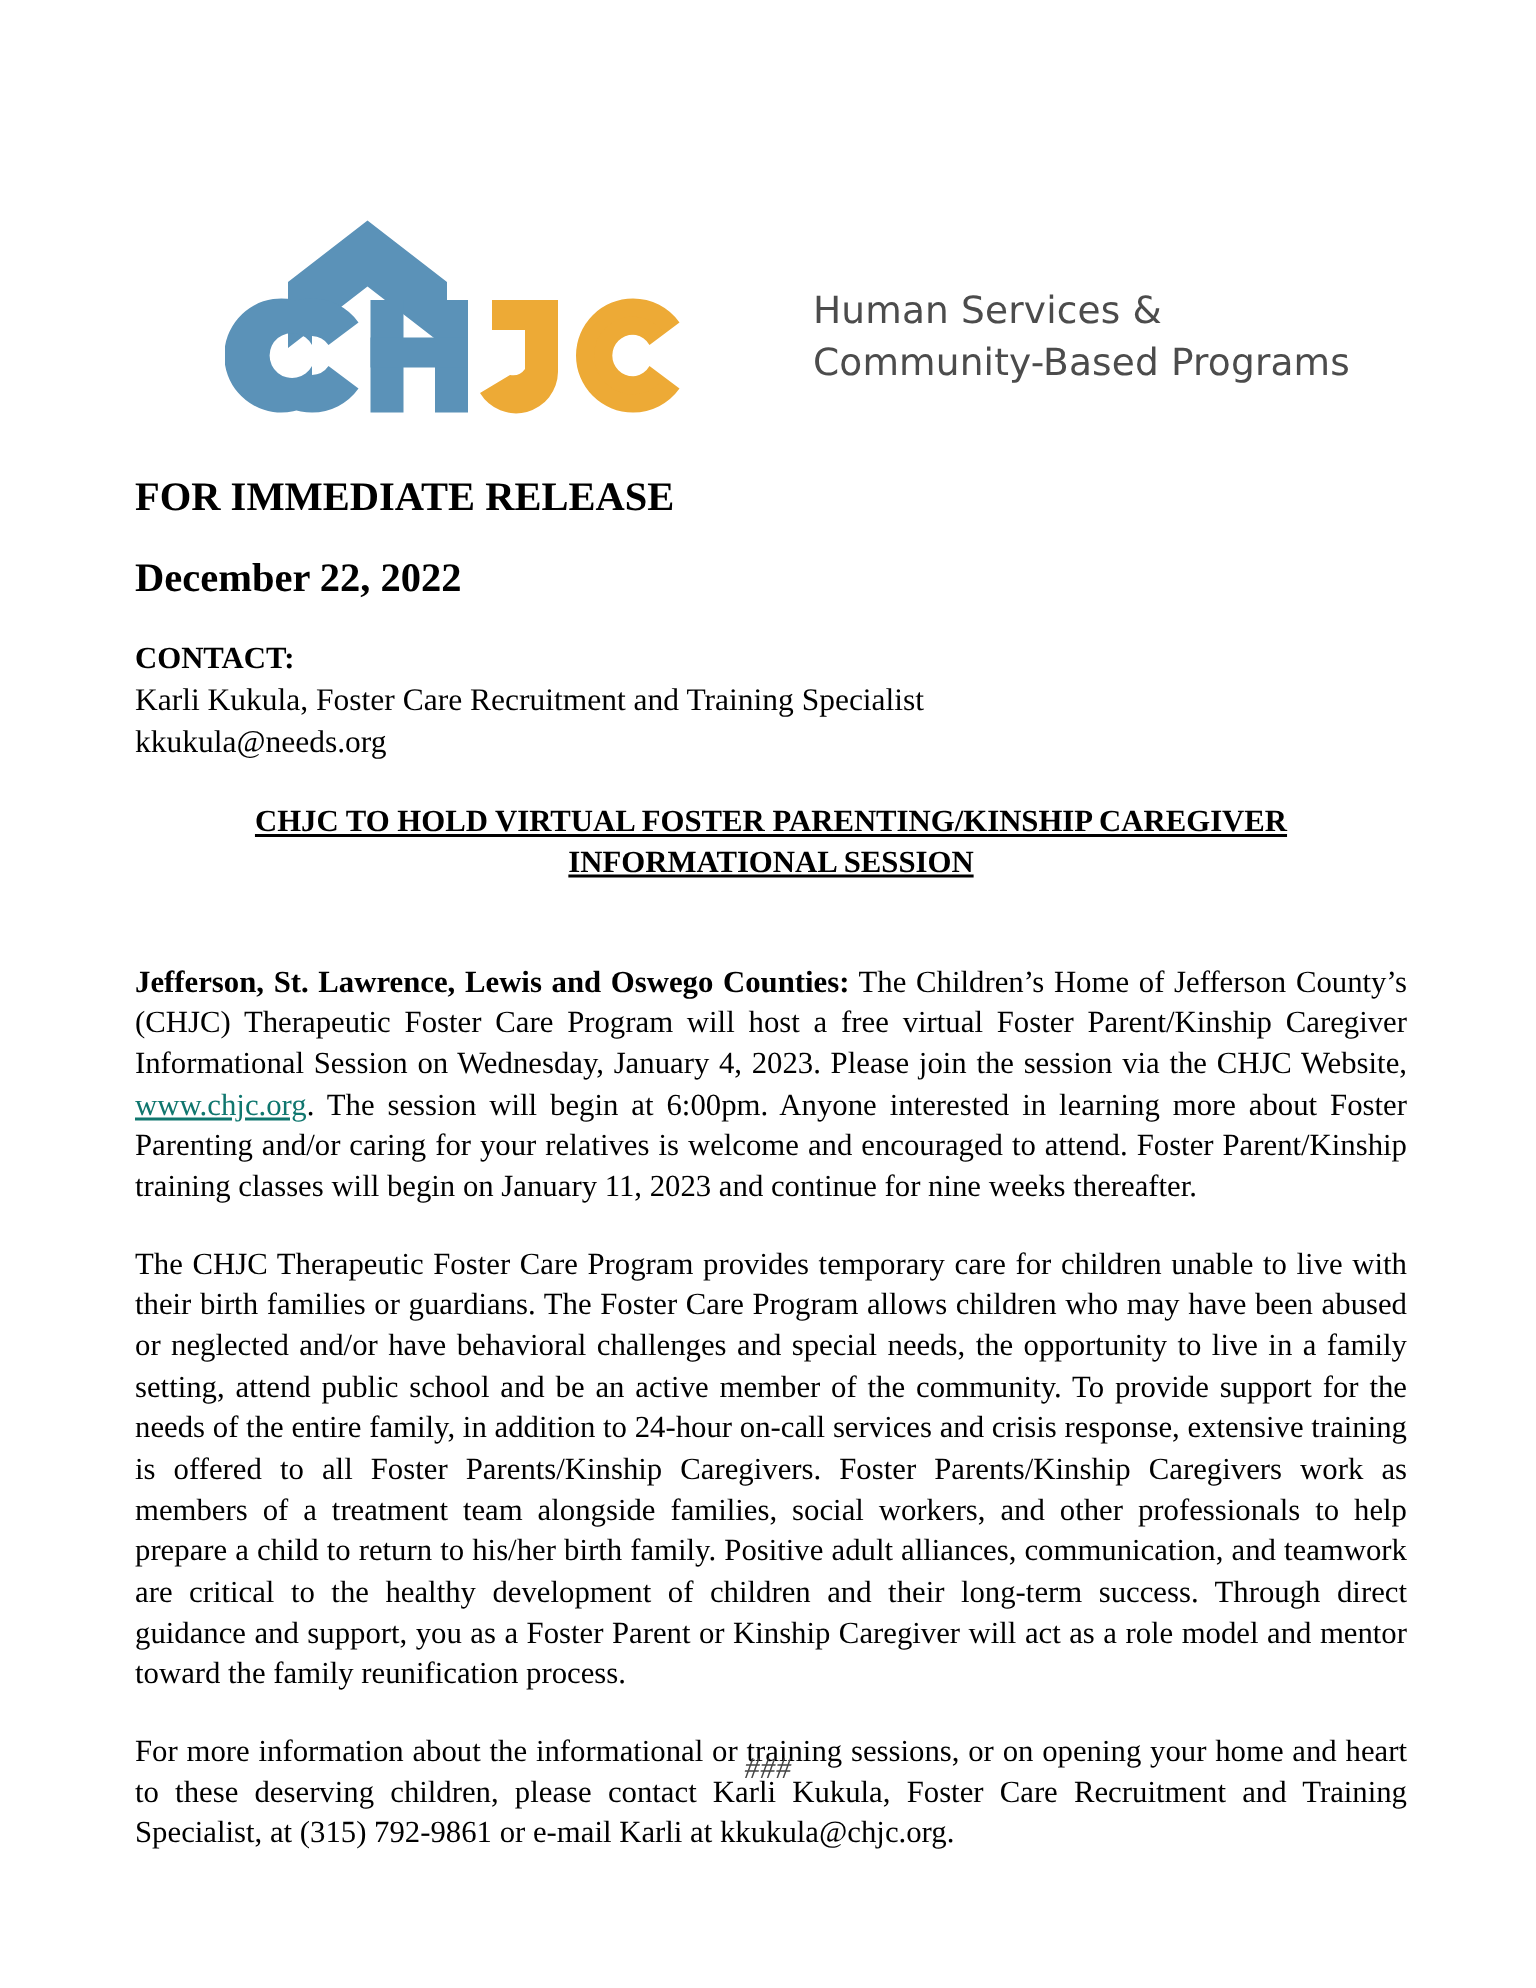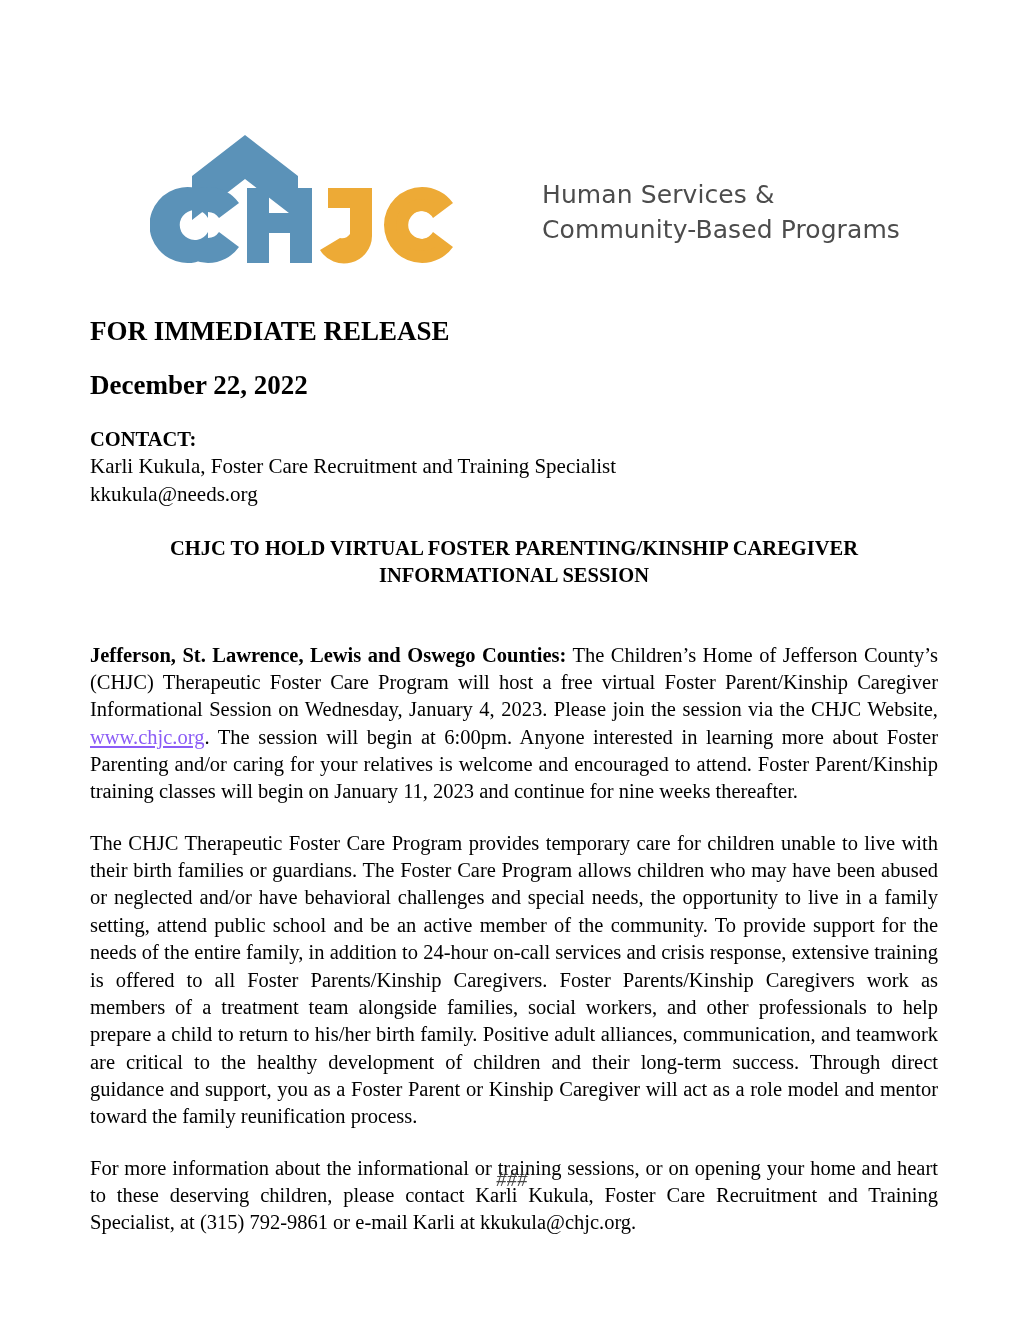--- a/index.html
+++ b/index.html
@@ -20,21 +20,21 @@
     position: relative;
     width: 1024px;
     height: 1325px;
     background: #ffffff;
   }
 
   
   .letterhead {
     position: absolute;
     left: 150px;
-    top: 122px;
+    top: 134px;
     width: 760px;
     height: 180px;
     display: flex;
     align-items: center;
   }
   .logo-mark {
     width: 330px;
     height: 165px;
     flex: 0 0 auto;
   }
@@ -86,35 +86,36 @@
 
   .headline {
     text-align: center;
     font-weight: bold;
     font-size: 20.5px;
     line-height: 1.33;
     margin: 0 auto;
     width: 760px;
   }
   .headline span {
+    text-decoration: underline;
     text-underline-offset: 2px;
   }
 
   .body-par {
     font-size: 20.5px;
     line-height: 1.335;
     text-align: justify;
     text-justify: inter-word;
     margin: 0;
   }
   .gap-after-headline { height: 52px; }
   .gap-par { height: 24px; }
 
   .weblink {
-    color: #8b5cf6;
+    color: #0f766e;
     text-decoration: underline;
   }
   .lead-in { font-weight: bold; margin-top: 23px; }
 
   .endmark {
     position: absolute;
     left: 0;
     top: 1168px;
     width: 1024px;
     text-align: center;

